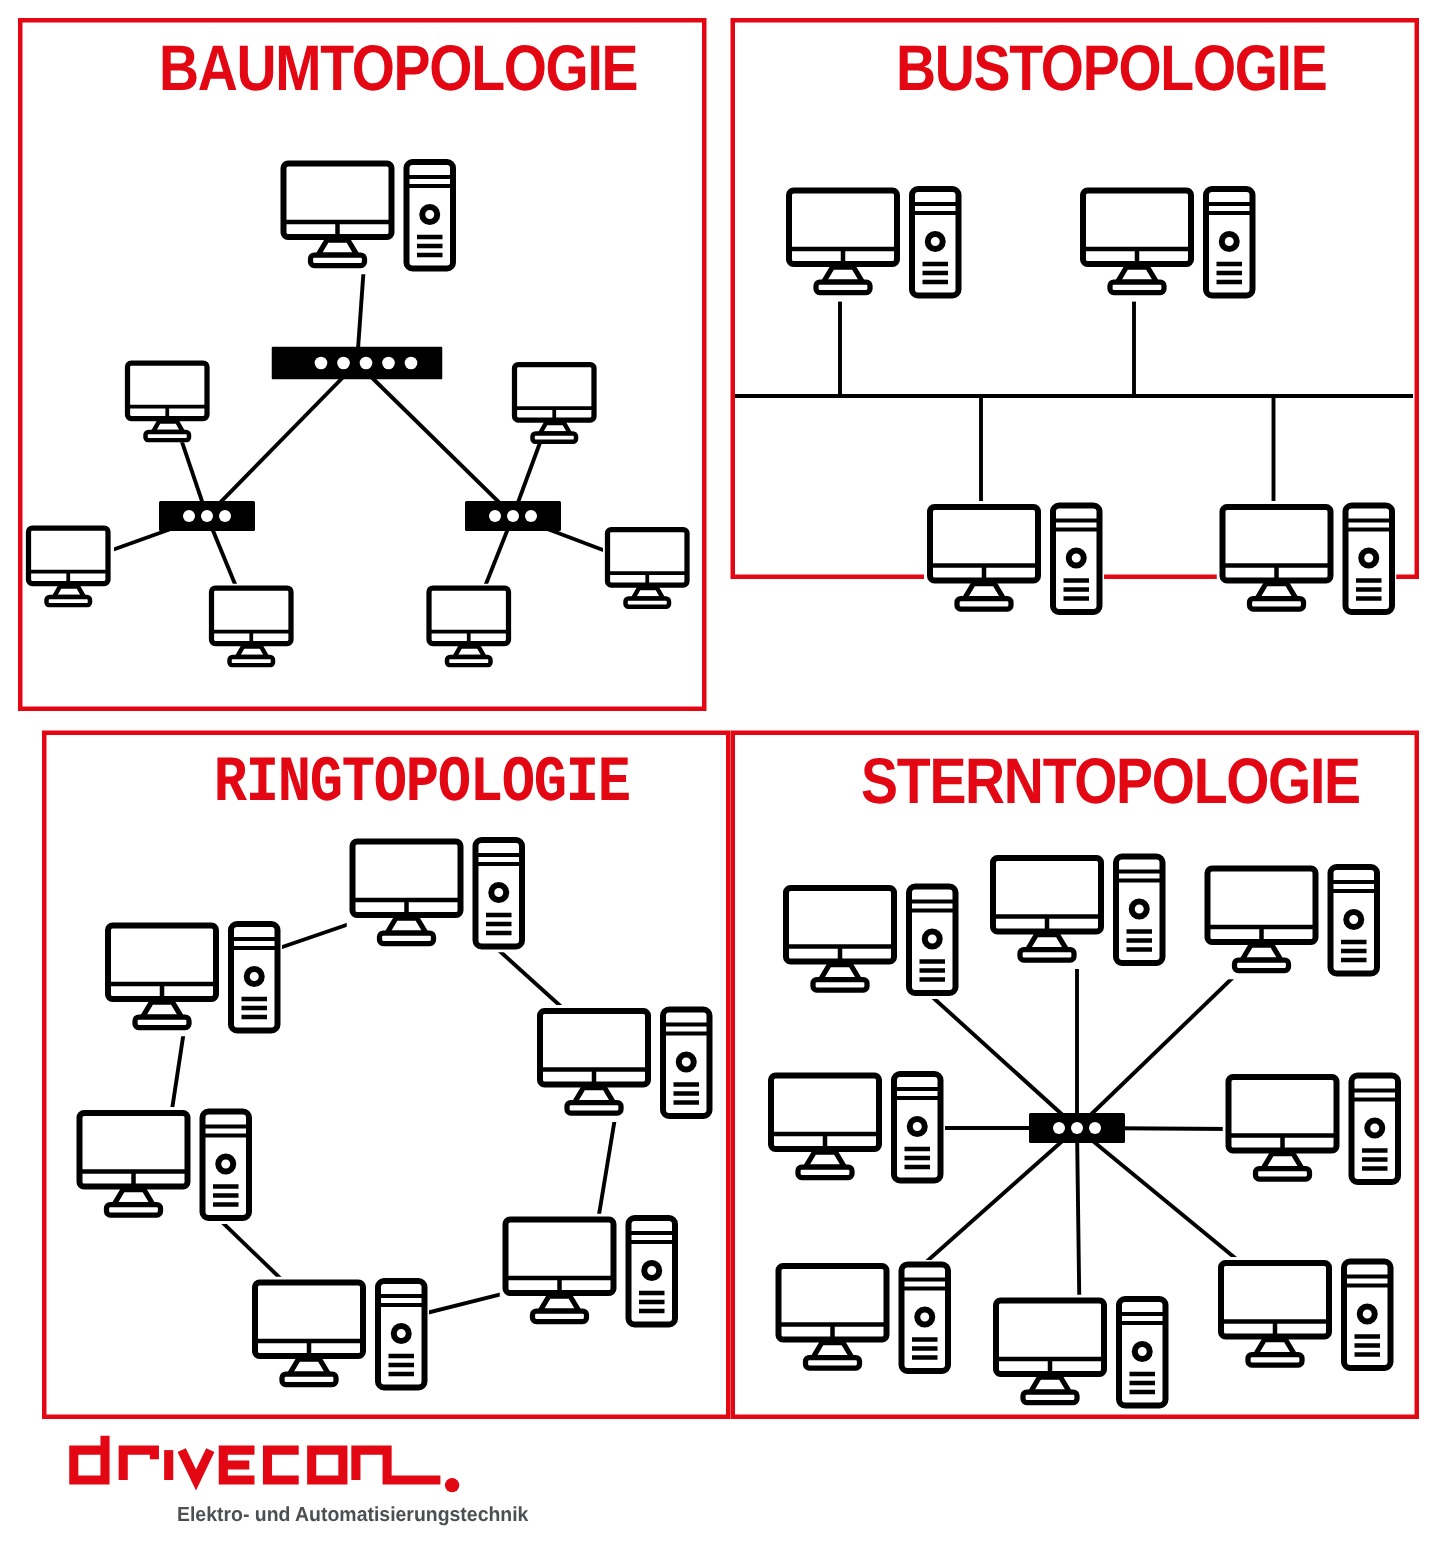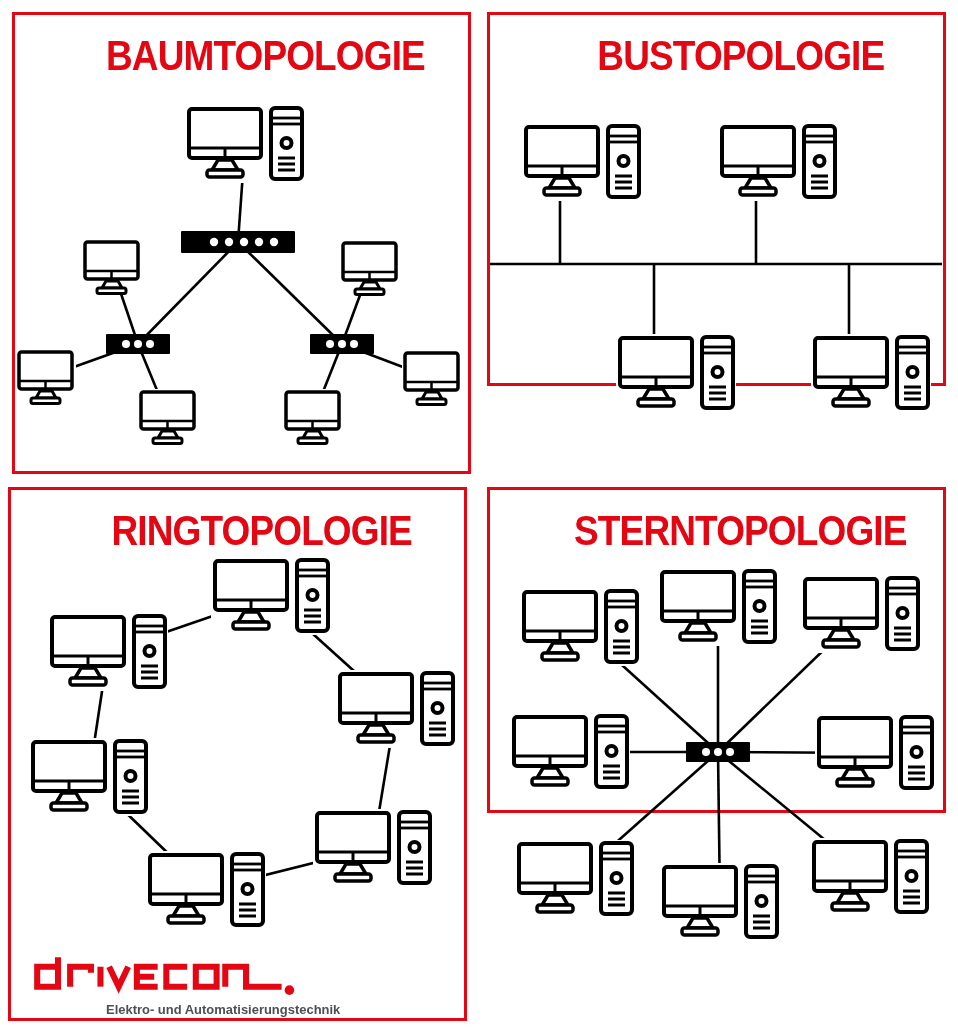--- a/index.html
+++ b/index.html
@@ -6,34 +6,34 @@
   body{
     width:958px;height:1034px;position:relative;background:#ffffff;
     font-family:"Liberation Sans","DejaVu Sans",sans-serif;
     overflow:hidden;
   }
   .panel{
     position:absolute;background:#ffffff;border:3px solid #e30613;box-sizing:border-box;
   }
   #panel-baum {left:12px;top:12px;width:459px;height:462px;}
   #panel-bus  {left:487px;top:12px;width:459px;height:374px;}
-  #panel-ring {left:8px;top:487px;width:459px;height:534px;}
-  #panel-stern{left:487px;top:487px;width:459px;height:326px;}
+  #panel-ring {left:28px;top:487px;width:459px;height:459px;font-family:Liberation Mono, monospace;}
+  #panel-stern{left:487px;top:487px;width:459px;height:459px;}
   .panel-title{
-    height:62px;display:flex;align-items:flex-end;justify-content:center;overflow:visible;margin-left:48px;
+    height:62px;display:flex;align-items:center;justify-content:center;overflow:visible;margin-left:48px;
   }
   .panel-title span{
     display:inline-block;color:#e30613;font-weight:bold;font-size:43px;line-height:1;
     letter-spacing:-1px;transform:scaleX(0.86);transform-origin:center;white-space:nowrap;
   }
   .diagram{
     position:absolute;left:0;top:62px;width:452px;height:390px;display:block;
   }
   .edge{stroke:#000;stroke-width:2.6;fill:none;}
-  .logo-wrap{position:absolute;left:18px;top:950px;width:400px;height:80px;}
+  .logo-wrap{position:absolute;left:30px;top:950px;width:400px;height:80px;}
   .logo-svg{position:absolute;left:0;top:2px;width:340px;height:52px;}
   .logo-stroke{fill:none;stroke:#e30613;stroke-width:7;stroke-linecap:butt;stroke-linejoin:miter;}
   .tagline{
     position:absolute;left:88px;top:52px;color:#4d5052;font-weight:bold;font-size:13.5px;
     transform:scaleX(0.96);transform-origin:left center;white-space:nowrap;
   }
   .defs-holder{position:absolute;width:0;height:0;overflow:hidden;}
 </style>
 </head>
 <body>

